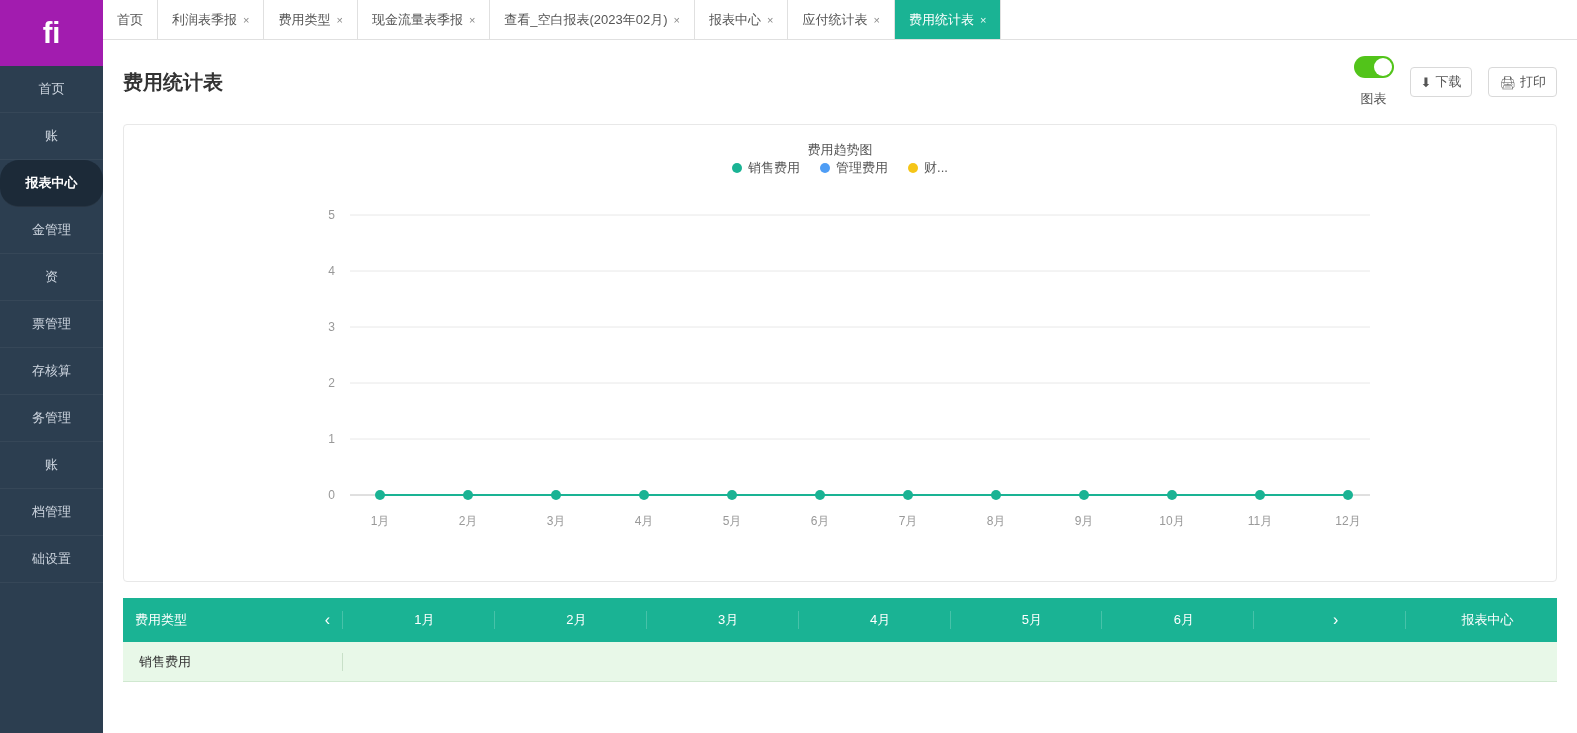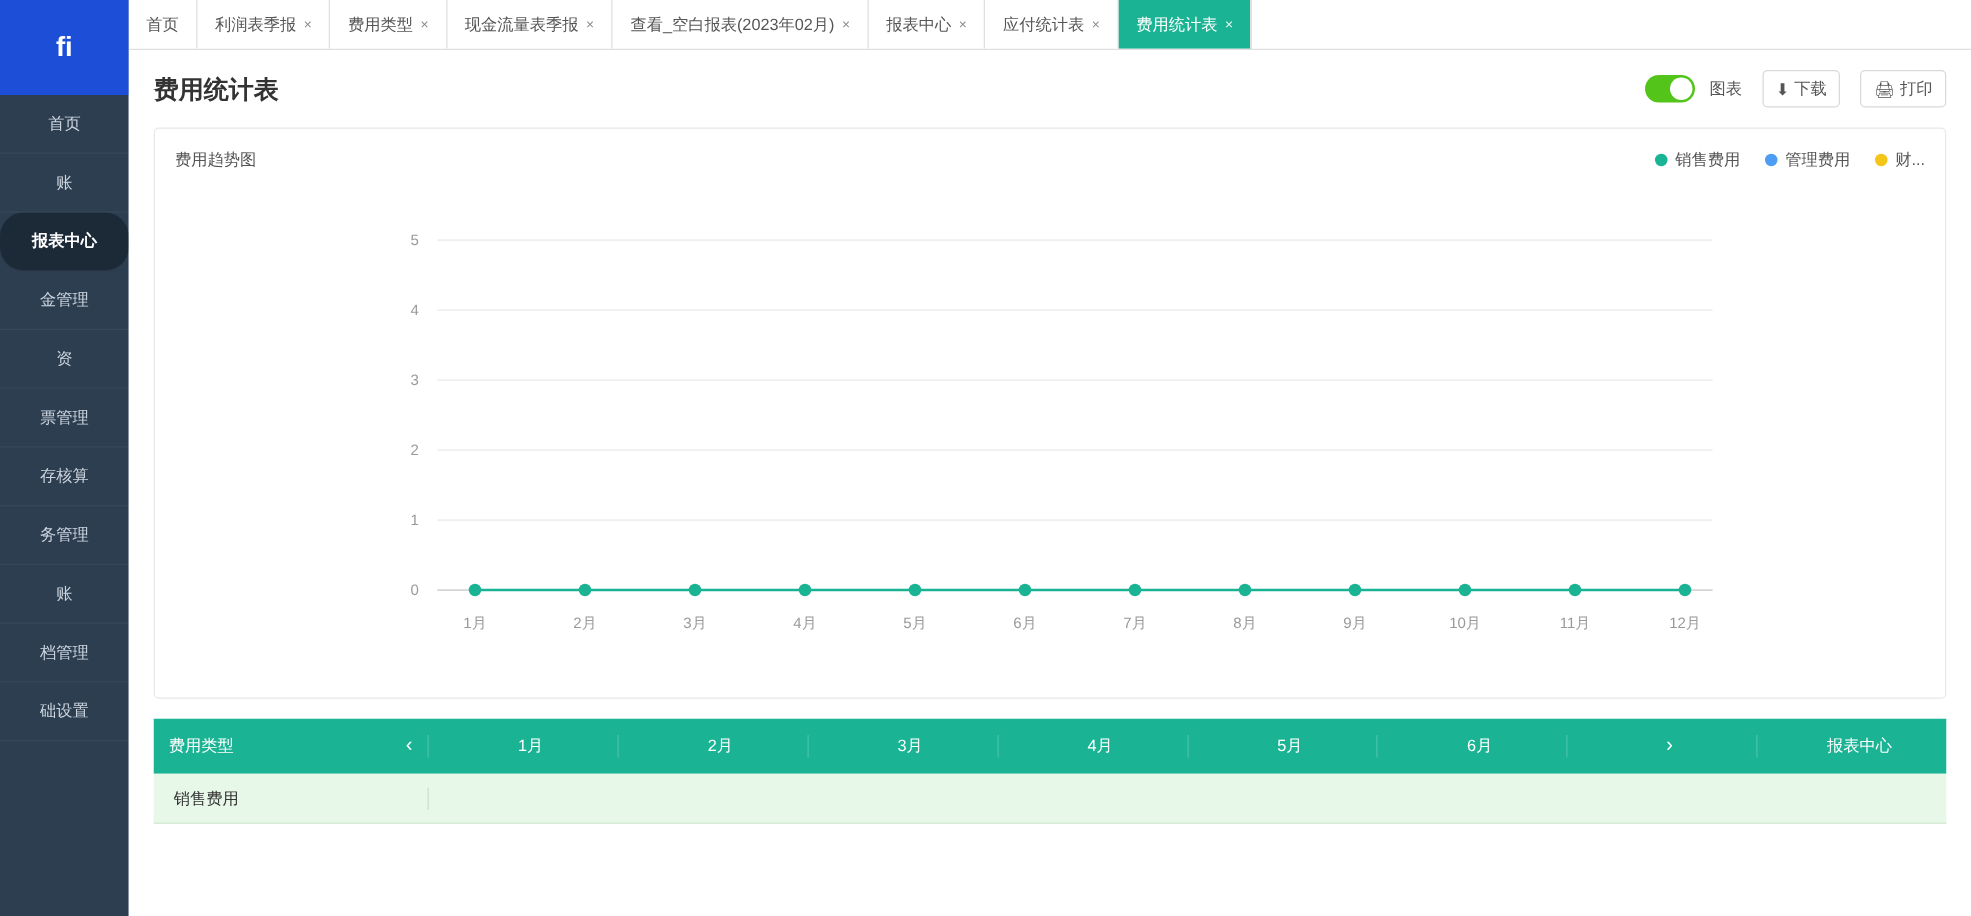--- a/index.html
+++ b/index.html
@@ -8,26 +8,26 @@
     
     .sidebar {
       width: 103px;
       background: #2c3e50;
       display: flex;
       flex-direction: column;
       height: 100%;
       flex-shrink: 0;
     }
     .sidebar-logo {
-      background: #1d4ed8;
-      height: 76px;
+      background: #a21caf;
+      height: 66px;
       display: flex;
       align-items: center;
       justify-content: center;
-      font-size: 22px;
+      font-size: 29px;
       font-weight: bold;
       color: white;
     }
     .sidebar-item {
       color: #cdd5df;
       padding: 14px 0;
       text-align: center;
       font-size: 13px;
       cursor: pointer;
       border-bottom: 1px solid rgba(255,255,255,0.05);
@@ -105,20 +105,21 @@
     }
     .header-actions {
       display: flex;
       align-items: center;
       gap: 16px;
     }
     .toggle-group {
       display: flex;
       align-items: center;
       gap: 12px;
+      flex-direction: column;
     }
     .toggle-switch {
       width: 40px;
       height: 22px;
       background: #52c41a;
       border-radius: 11px;
       position: relative;
       cursor: pointer;
     }
     .toggle-switch::after {
@@ -151,21 +152,22 @@
       border: 1px solid #e8e8e8;
       border-radius: 4px;
       padding: 16px;
       background: white;
       margin-bottom: 16px;
     }
     .chart-header {
       display: flex;
       justify-content: space-between;
       align-items: center;
-      margin-bottom: 25px;
+      margin-bottom: 8px;
+      flex-direction: column;
     }
     .chart-title { font-size: 13px; color: #555; }
     .chart-legend {
       display: flex;
       gap: 20px;
       align-items: center;
     }
     .legend-item {
       display: flex;
       align-items: center;

